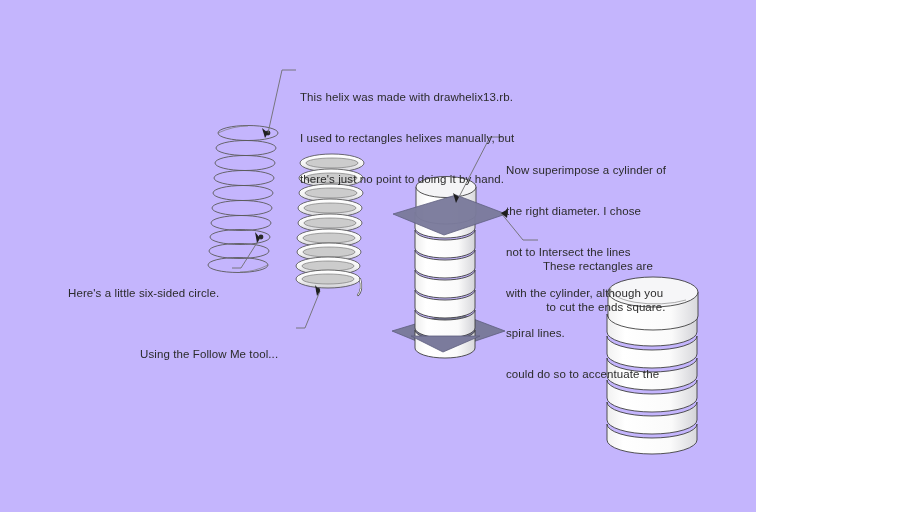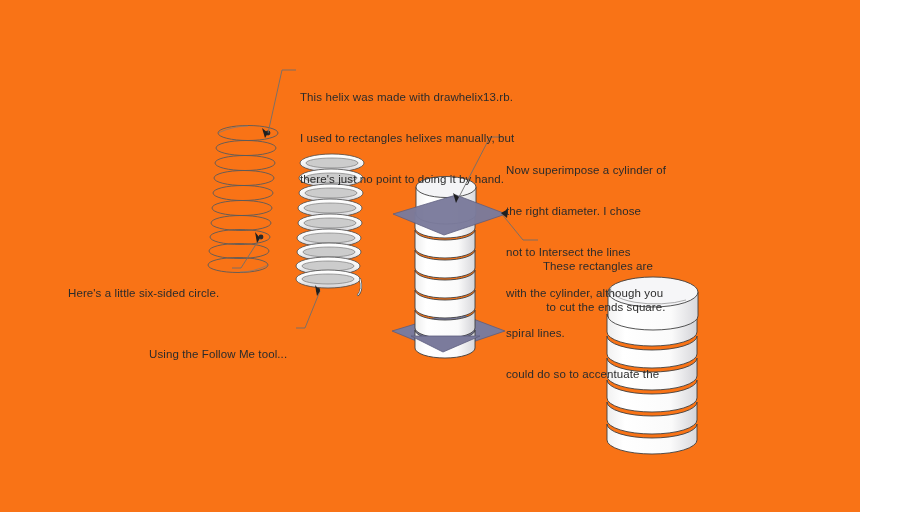--- a/index.html
+++ b/index.html
@@ -8,23 +8,23 @@
     padding: 0;
   }
   body {
     width: 910px;
     height: 512px;
     overflow: hidden;
     font-family: "Liberation Sans", "DejaVu Sans", sans-serif;
   }
   #scene {
     position: relative;
-    width: 860px;
+    width: 756px;
     height: 512px;
-    background: #f97316;
+    background: #c4b5fd;
   }
   #scene svg.layer {
     position: absolute;
     left: 0;
     top: 0;
     width: 910px;
     height: 512px;
     display: block;
   }
   .annotation {
@@ -36,21 +36,21 @@
     letter-spacing: 0.1px;
     -webkit-font-smoothing: antialiased;
   }
   .annotation div {
     white-space: pre;
   }
   #note-helix-script { left: 300px; top: 64px; }
   #note-cylinder     { left: 506px; top: 137px; }
   #note-rectangles   { left: 543px; top: 233px; }
   #note-six-sided    { left: 68px;  top: 260px; }
-  #note-followme     { left: 149px; top: 321px; }
+  #note-followme     { left: 140px; top: 321px; }
 </style>
 </head>
 <body>
 
 <div id="scene">
 
   <svg class="layer" viewBox="0 0 910 512">
     <defs>
       <linearGradient id="bandGrad" x1="0" y1="0" x2="1" y2="0">
         <stop offset="0%" stop-color="#f2f2f2"></stop>

